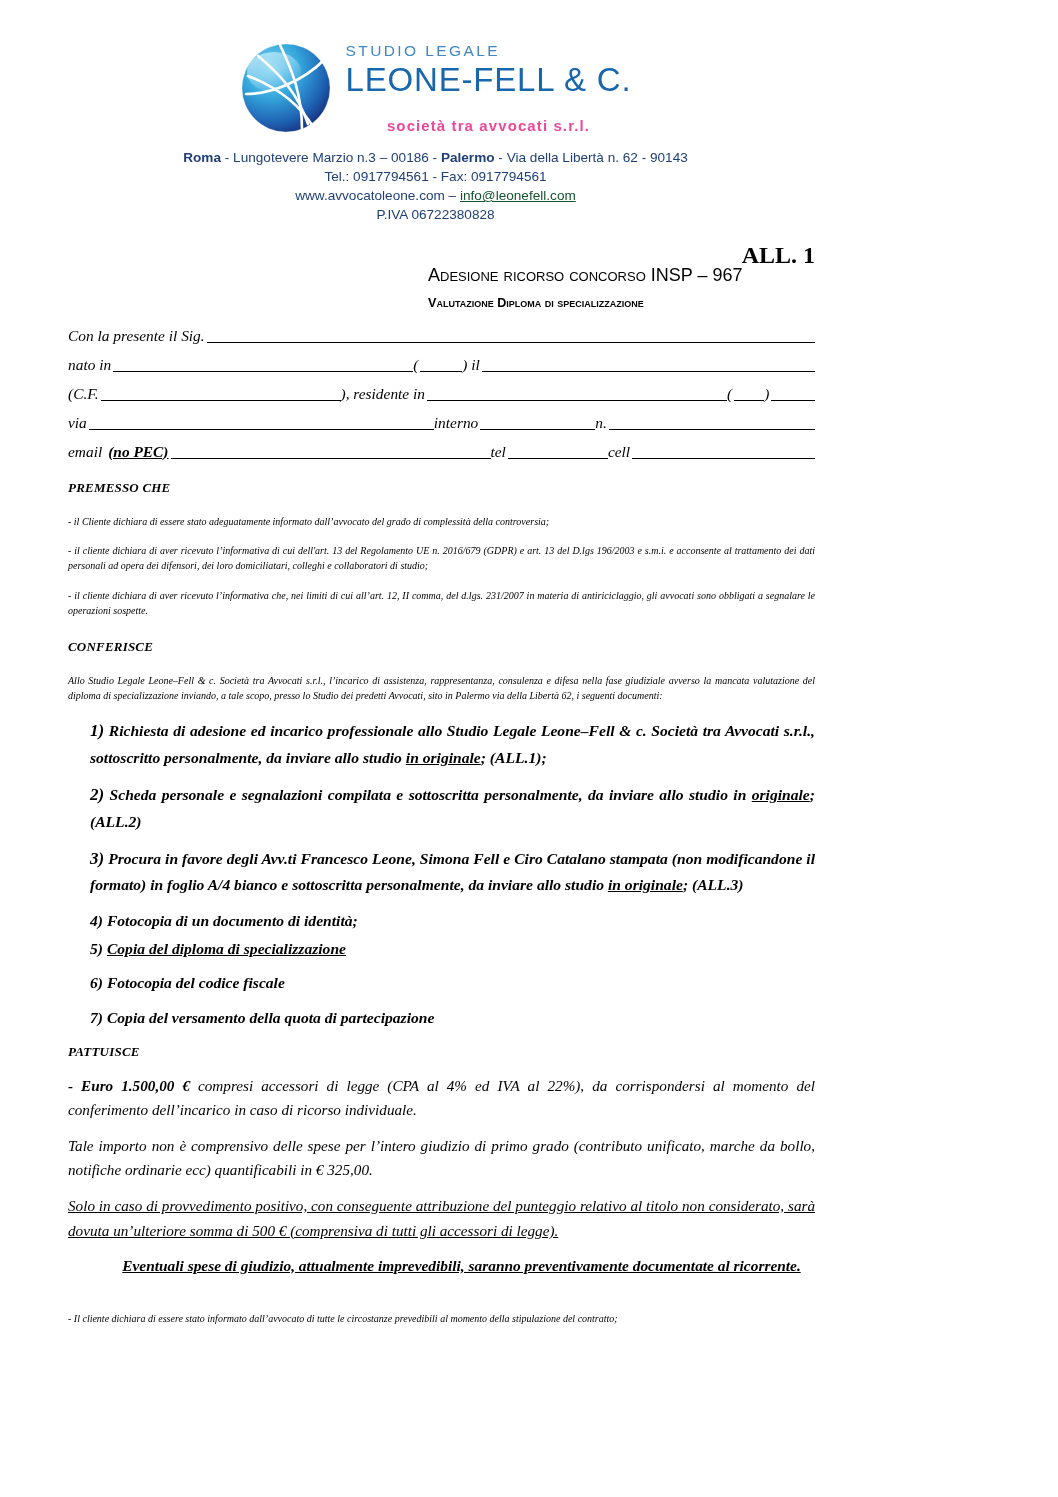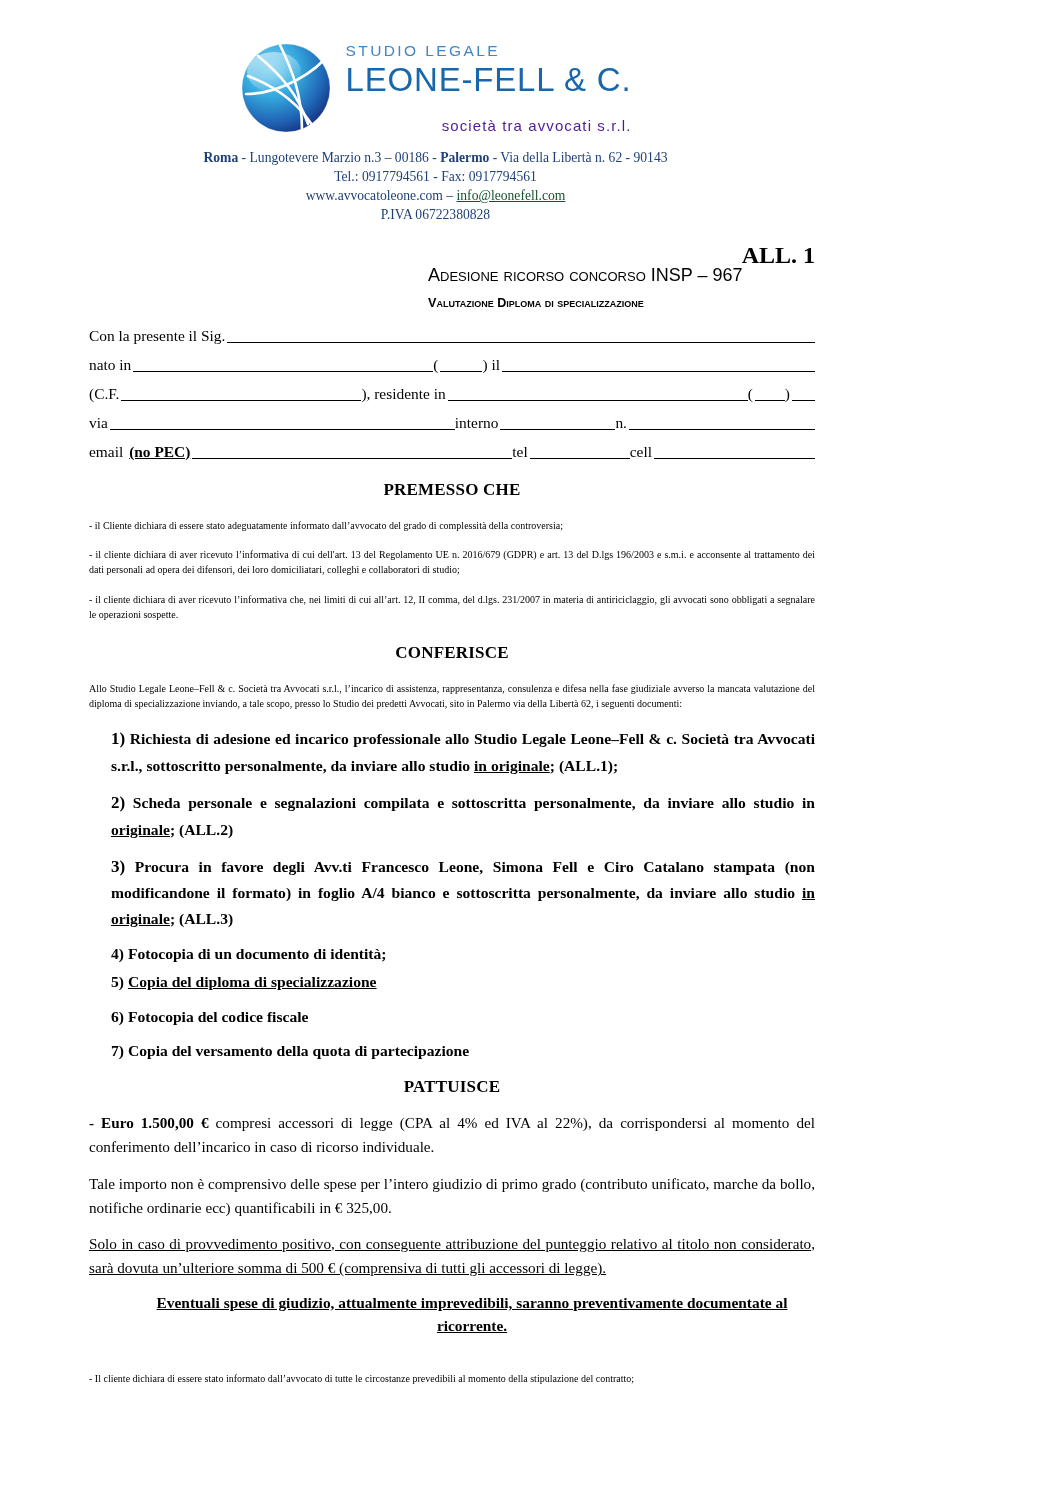--- a/index.html
+++ b/index.html
@@ -55,27 +55,27 @@
   .logo-main {
     font-size: 33px;
     letter-spacing: 0.8px;
     color: #1866ab;
     font-weight: 400;
     margin-bottom: 22px;
   }
   .logo-sub {
     font-size: 15px;
     letter-spacing: 1.1px;
-    color: #4c1d95;
-    text-align: right;
-    font-weight: 400;
+    color: #ec4899;
+    text-align: center;
+    font-weight: 700;
   }
 
   .contact {
-    font-family: Liberation Serif, serif;
+    font-family: Liberation Sans, sans-serif;
     color: #1f3f77;
     font-size: 13.6px;
     line-height: 19px;
     margin-top: 10px;
   }
   .contact .b { font-weight: bold; }
   .contact a, .contact .link {
     color: #14532d;
     text-decoration: underline;
   }
@@ -110,23 +110,24 @@
     left: 428px;
     top: 54px;
     font-family: "Liberation Sans", sans-serif;
     font-weight: bold;
     font-size: 12.6px;
     font-variant: small-caps;
   }
 
   
   .body {
-    padding: 0 56px 0 89px;
+    padding: 0 56px 0 68px;
     font-size: 15.4px;
     line-height: 1.0;
+    font-style: italic;
   }
 
   
   .formline {
     display: flex;
     align-items: flex-end;
     height: 29px;
     white-space: nowrap;
     font-size: 15.4px;
   }
@@ -134,23 +135,22 @@
   .formline .rule {
     border-bottom: 1.1px solid #000;
     height: 14px;
     flex: 0 0 auto;
   }
   .formline .rule.grow { flex: 1 1 auto; }
   .u { text-decoration: underline; }
   .bu { font-weight: bold; text-decoration: underline; margin-top: 24px; }
 
   .center-head {
-    text-align: center;
-    font-weight: bold;
-    font-size: 17px;
+    font-weight: bold;
+    font-size: 13px;
     margin: 22px 0 20px 0;
     letter-spacing: 0.2px;
   }
   .para {
     text-align: justify;
     margin: 0 0 14px 0;
     line-height: 1.52;
     font-size: 10px;
   }
 

